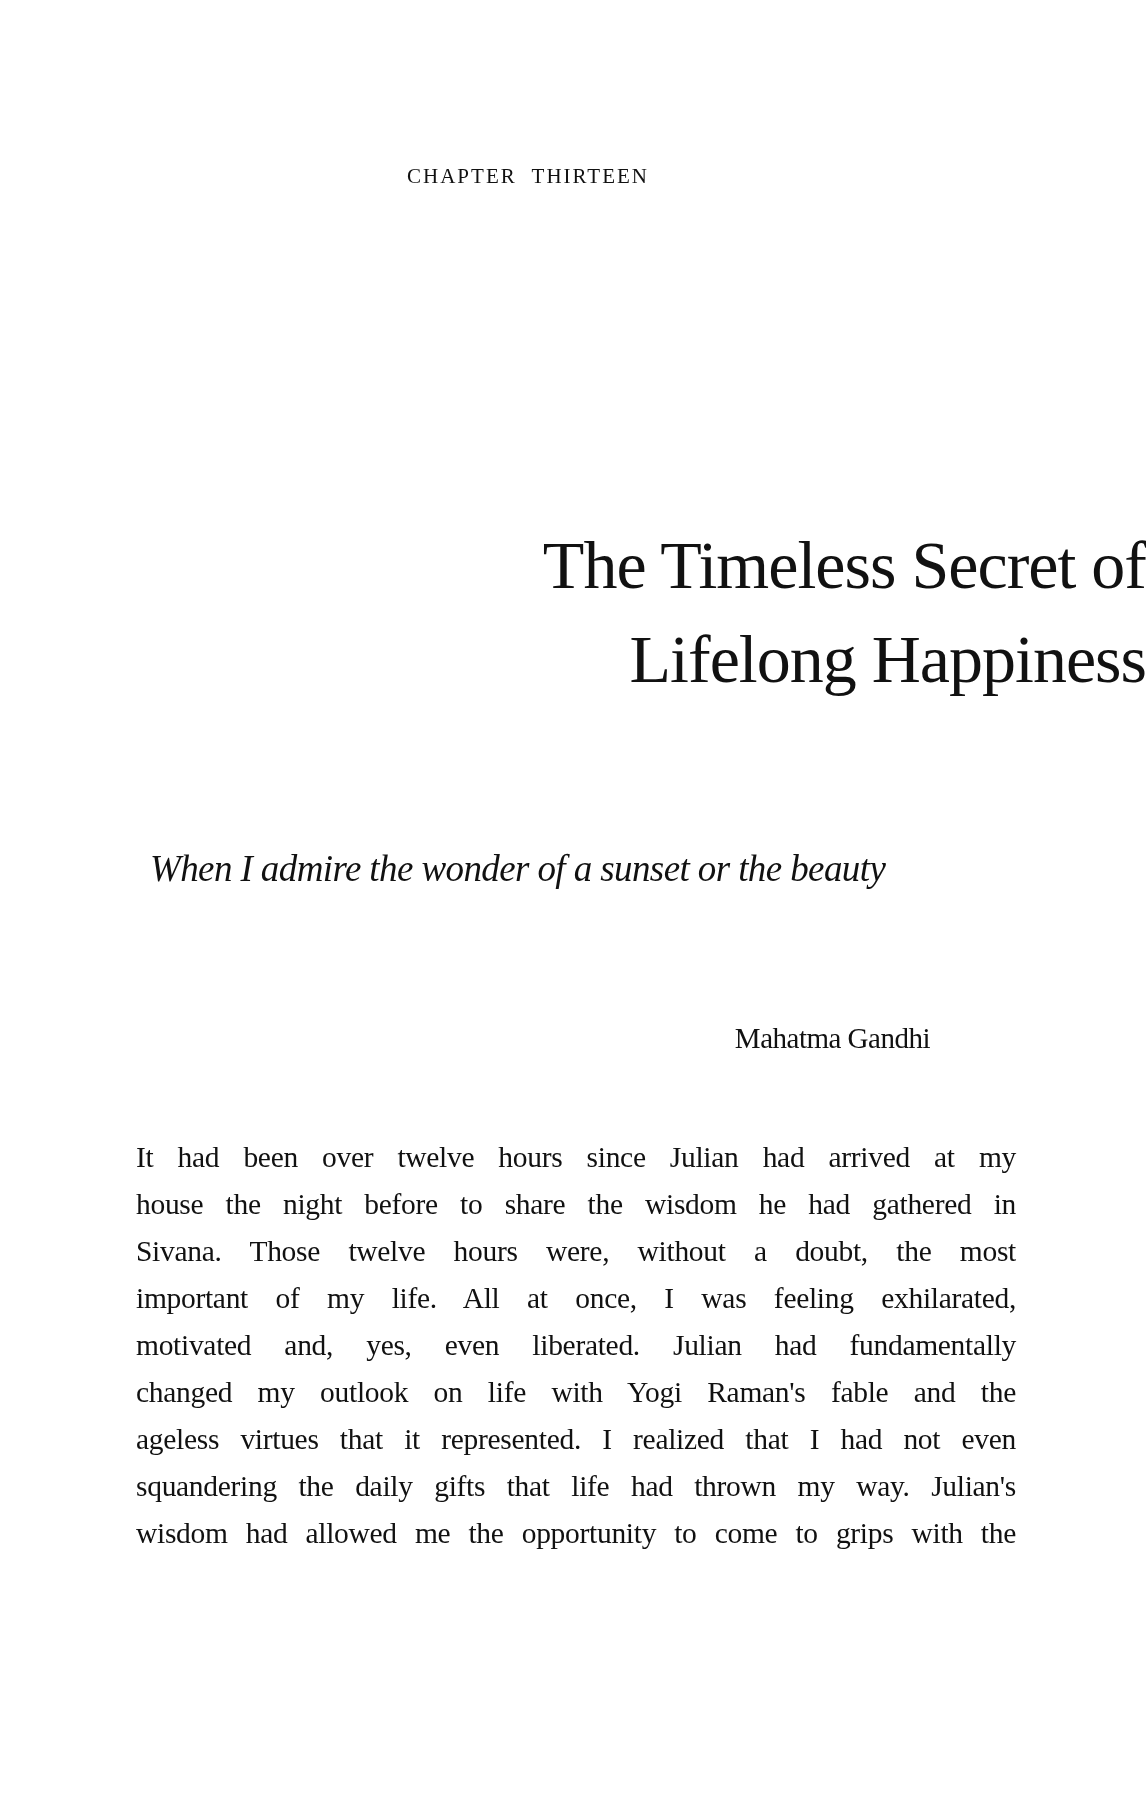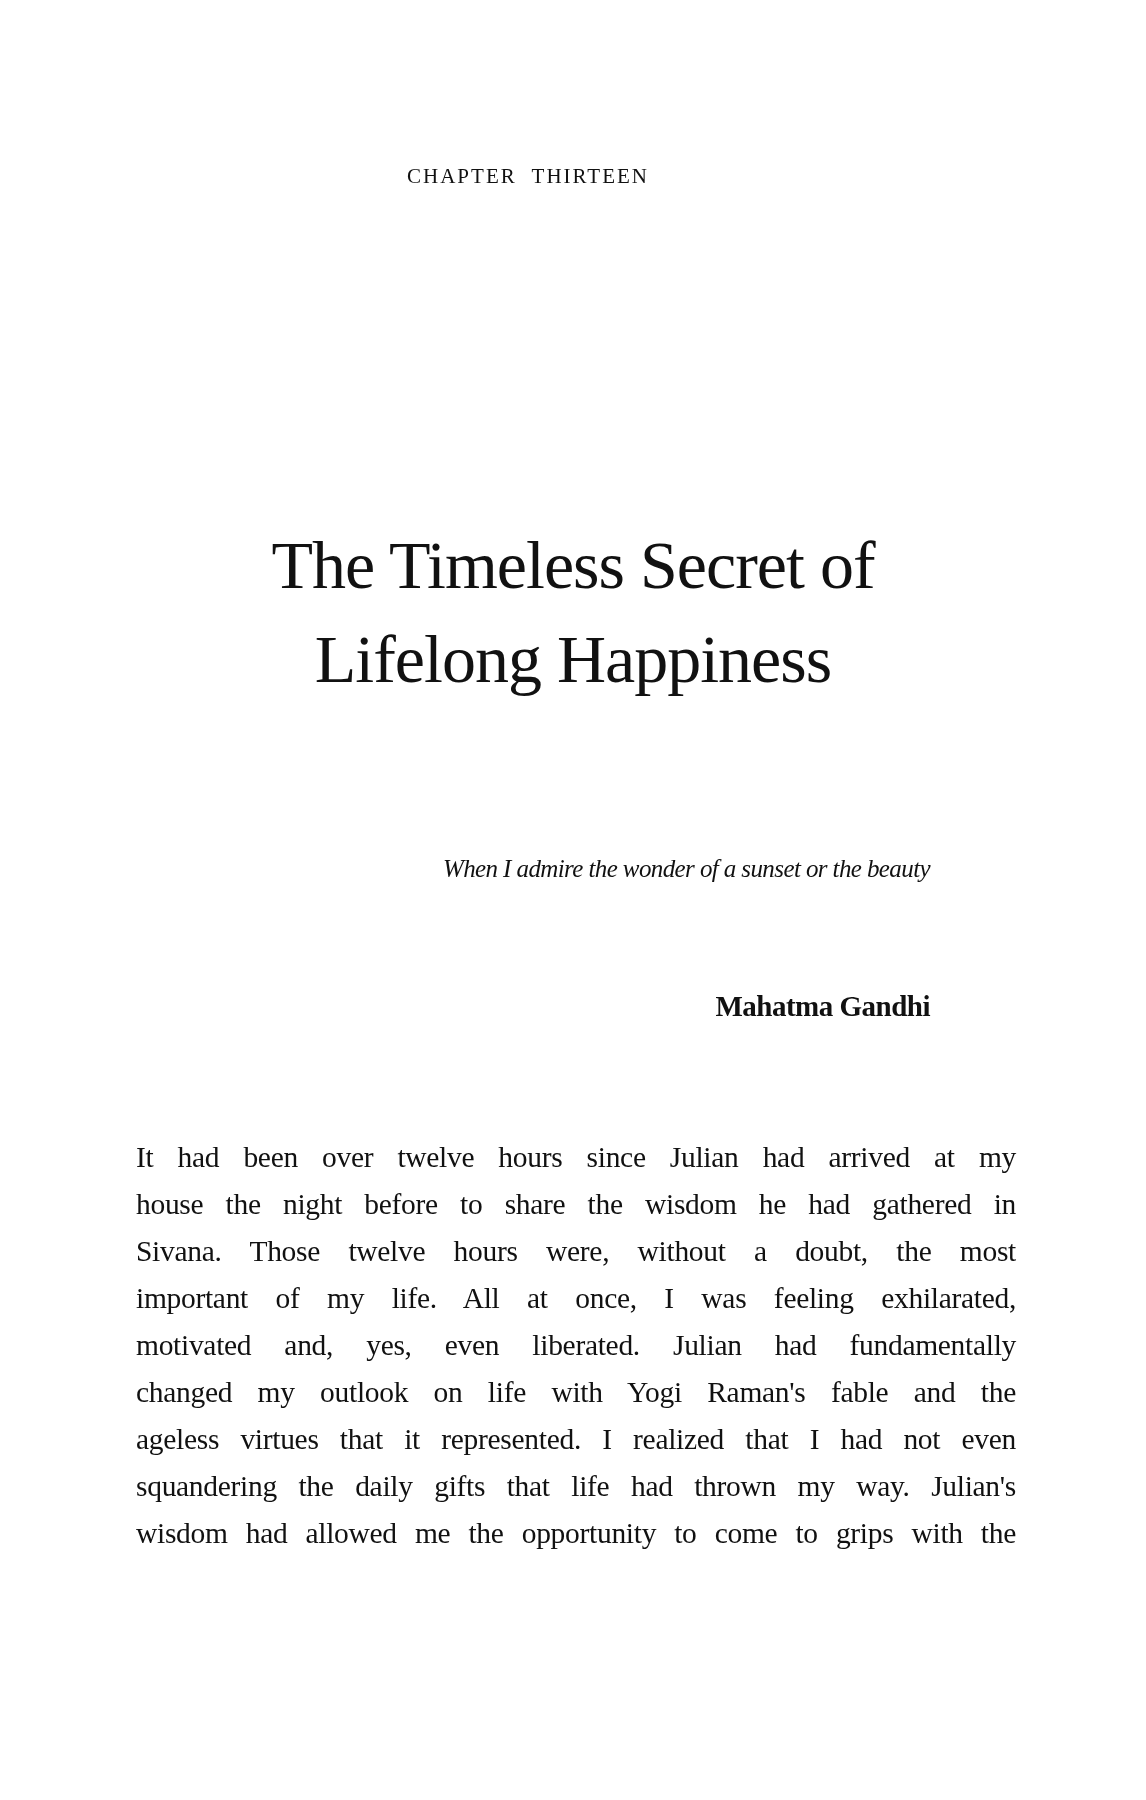--- a/index.html
+++ b/index.html
@@ -33,45 +33,45 @@
       width: 1146px;
       text-align: center;
       font-size: 68px;
       line-height: 94px;
       letter-spacing: -1px;
       margin: 0;
       font-weight: normal;
     }
     .chapter-title span {
       display: block;
+      text-align: right;
     }
     .epigraph {
       position: absolute;
       top: 842px;
       left: 150px;
       width: 780px;
-      text-align: right;
+      text-align: left;
       font-style: italic;
-      font-size: 25px;
+      font-size: 37px;
       line-height: 54px;
       letter-spacing: -0.6px;
     }
     .epigraph span {
       display: block;
     }
     .attribution {
       position: absolute;
-      top: 988px;
+      top: 1020px;
       left: 600px;
       width: 330px;
       text-align: right;
       font-size: 29px;
       line-height: 36px;
       letter-spacing: -0.5px;
-      font-weight: bold;
     }
     .body-text {
       position: absolute;
       top: 1134px;
       left: 123px;
       width: 880px;
       font-size: 29.5px;
       line-height: 47px;
       text-align: justify;
       letter-spacing: -0.3px;

